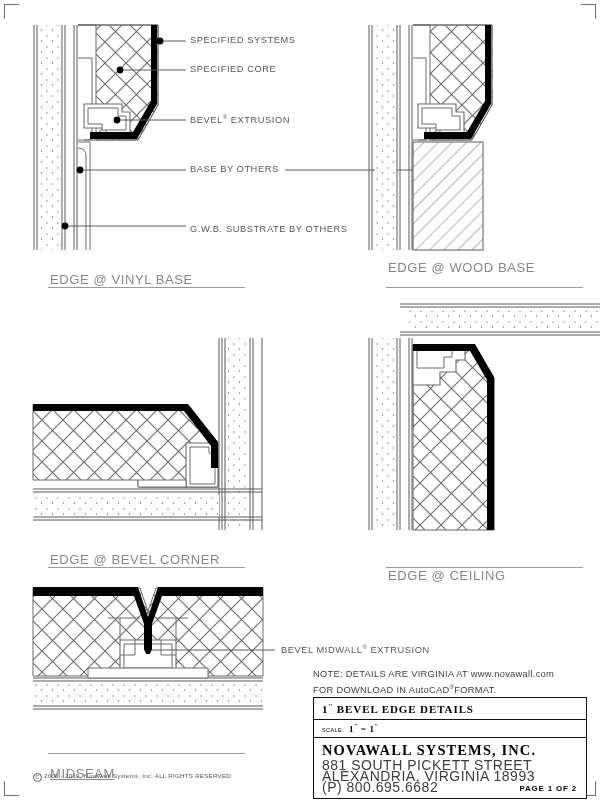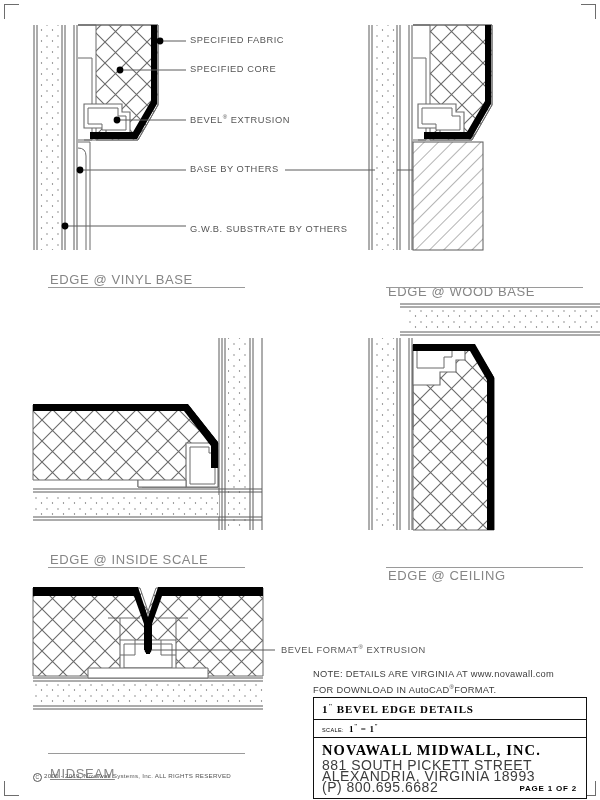--- a/index.html
+++ b/index.html
@@ -217,45 +217,45 @@
     <circle cx="148" cy="650" r="3.4" fill="#000000"></circle>
   </g>
 </svg>
 
 <div class="crop tl"></div>
 <div class="crop tr"></div>
 <div class="crop bl"></div>
 <div class="crop br"></div>
 
 <div class="lbl" style="left:190px;top:35px;">
-  <span>SPECIFIED FABRIC</span>
+  <span>SPECIFIED SYSTEMS</span>
 </div>
 <div class="lbl" style="left:190px;top:64px;">
   <span>SPECIFIED CORE</span>
 </div>
 <div class="lbl" style="left:190px;top:114px;">
   <span>BEVEL</span><sup>®</sup><span> EXTRUSION</span>
 </div>
 <div class="lbl" style="left:190px;top:164px;">
   <span>BASE BY OTHERS</span>
 </div>
 <div class="lbl" style="left:190px;top:224px;">
   <span>G.W.B. SUBSTRATE BY OTHERS</span>
 </div>
 <div class="lbl" style="left:281px;top:644px;">
-  <span>BEVEL FORMAT</span><sup>®</sup><span> EXTRUSION</span>
+  <span>BEVEL MIDWALL</span><sup>®</sup><span> EXTRUSION</span>
 </div>
 
 <div class="cap" style="left:50px;top:272px;">EDGE @ VINYL BASE</div>
 <div class="caprule" style="left:48px;top:287px;width:197px;"></div>
 
-<div class="cap" style="left:388px;top:284px;">EDGE @ WOOD BASE</div>
+<div class="cap" style="left:388px;top:260px;">EDGE @ WOOD BASE</div>
 <div class="caprule" style="left:386px;top:287px;width:197px;"></div>
 
-<div class="cap" style="left:50px;top:552px;">EDGE @ INSIDE SCALE</div>
+<div class="cap" style="left:50px;top:552px;">EDGE @ BEVEL CORNER</div>
 <div class="caprule" style="left:48px;top:567px;width:197px;"></div>
 
 <div class="cap" style="left:388px;top:568px;text-align:center;">EDGE @ CEILING</div>
 <div class="caprule" style="left:386px;top:567px;width:197px;"></div>
 
 <div class="cap" style="left:50px;top:766px;text-decoration:underline;">MIDSEAM</div>
 <div class="caprule" style="left:48px;top:753px;width:197px;"></div>
 
 <div class="note" style="left:313px;top:668px;">
   <div>NOTE:  DETAILS ARE VIRGINIA AT www.novawall.com</div>
@@ -264,21 +264,21 @@
 
 <div id="titleblock">
   <div class="row tb-title">
     <span>1</span><sup>"</sup><span> BEVEL EDGE DETAILS</span>
   </div>
   <div class="row tb-scale">
     <span class="k">SCALE:</span>
     <span class="v"><span>1</span><sup>"</sup><span> = 1</span><sup>"</sup></span>
   </div>
   <div class="row tb-addr">
-    <div class="tb-company">NOVAWALL MIDWALL,  INC.</div>
+    <div class="tb-company">NOVAWALL SYSTEMS,  INC.</div>
     <div class="tb-line">881 SOUTH PICKETT STREET</div>
     <div class="tb-line">ALEXANDRIA, VIRGINIA 18993</div>
     <div class="tb-line">(P) 800.695.6682</div>
     <div class="tb-page">PAGE 1 OF 2</div>
   </div>
 </div>
 
 <div class="copyright">
   <span class="c">C</span><span>2000 - 2019, Novawall Systems, Inc.  ALL RIGHTS RESERVED</span>
 </div>

